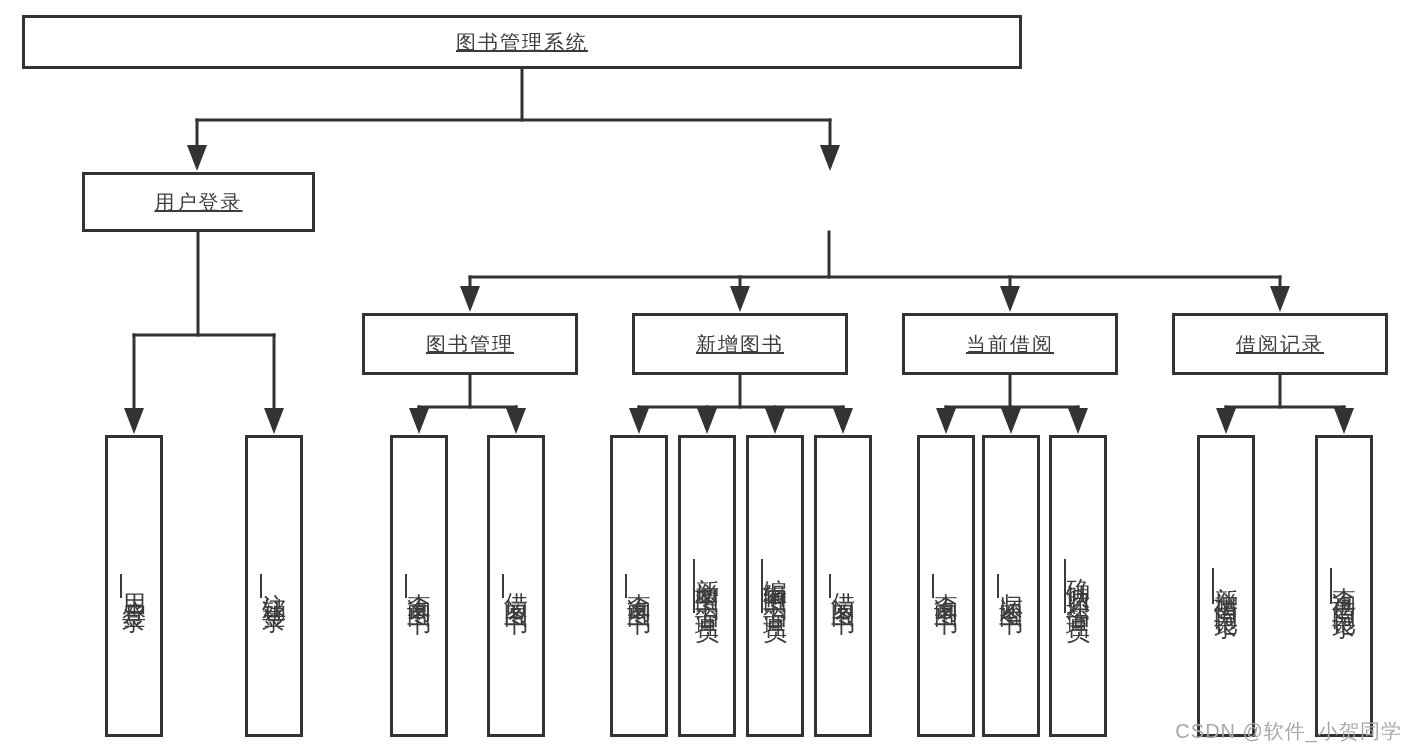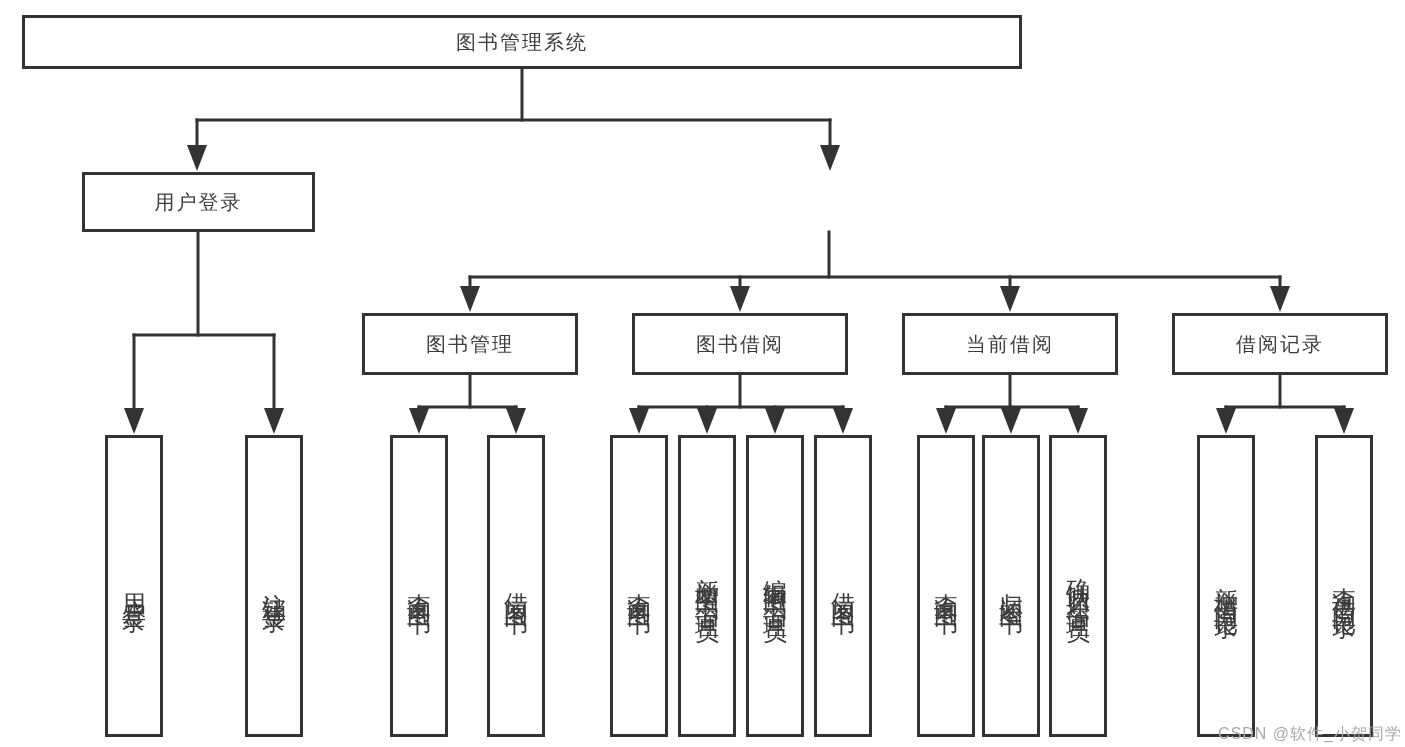--- a/index.html
+++ b/index.html
@@ -20,41 +20,42 @@
   .node{
     position:absolute;
     box-sizing:border-box;
     border:3px solid var(--line);
     background:var(--bg);
     display:flex;
     align-items:center;
     justify-content:center;
     color:var(--text);
     z-index:2;
+    text-decoration:underline;
   }
   .node.h{
     font-size:20px;
     letter-spacing:2px;
     white-space:nowrap;
   }
   .node.v{
     top:435px;
     width:58px;
     height:302px;
     writing-mode:vertical-rl;
     text-orientation:mixed;
     font-size:24px;
     letter-spacing:6px;
     line-height:1;
   }
   .watermark{
     position:absolute;
     right:3px;
     bottom:2px;
-    font-size:16px;
+    font-size:20px;
     color:var(--wm);
     letter-spacing:1px;
     z-index:3;
     white-space:nowrap;
     margin-left:39px;
   }
 </style>
 </head>
 <body>
 
@@ -113,21 +114,21 @@
       <polygon points="1216,408 1236,408 1226,434" fill="#333333"></polygon>
       <line x1="1344" y1="407" x2="1344" y2="414" stroke="#333333" stroke-width="3" stroke-linecap="square"></line>
       <polygon points="1334,408 1354,408 1344,434" fill="#333333"></polygon>
     </svg>
 
   <div class="node h" style="left:22px;top:15px;width:1000px;height:54px">图书管理系统</div>
 
   <div class="node h" style="left:82px;top:172px;width:233px;height:60px">用户登录</div>
 
   <div class="node h" style="left:362px;top:313px;width:216px;height:62px">图书管理</div>
-  <div class="node h" style="left:632px;top:313px;width:216px;height:62px">图书借阅</div>
+  <div class="node h" style="left:632px;top:313px;width:216px;height:62px">新增图书</div>
   <div class="node h" style="left:902px;top:313px;width:216px;height:62px">当前借阅</div>
   <div class="node h" style="left:1172px;top:313px;width:216px;height:62px">借阅记录</div>
 
   <div class="node v" style="left:105px">用户登录</div>
   <div class="node v" style="left:245px">注销登录</div>
 
   <div class="node v" style="left:390px">查询图书</div>
   <div class="node v" style="left:487px">借阅图书</div>
 
   <div class="node v" style="left:610px">查询图书</div>

